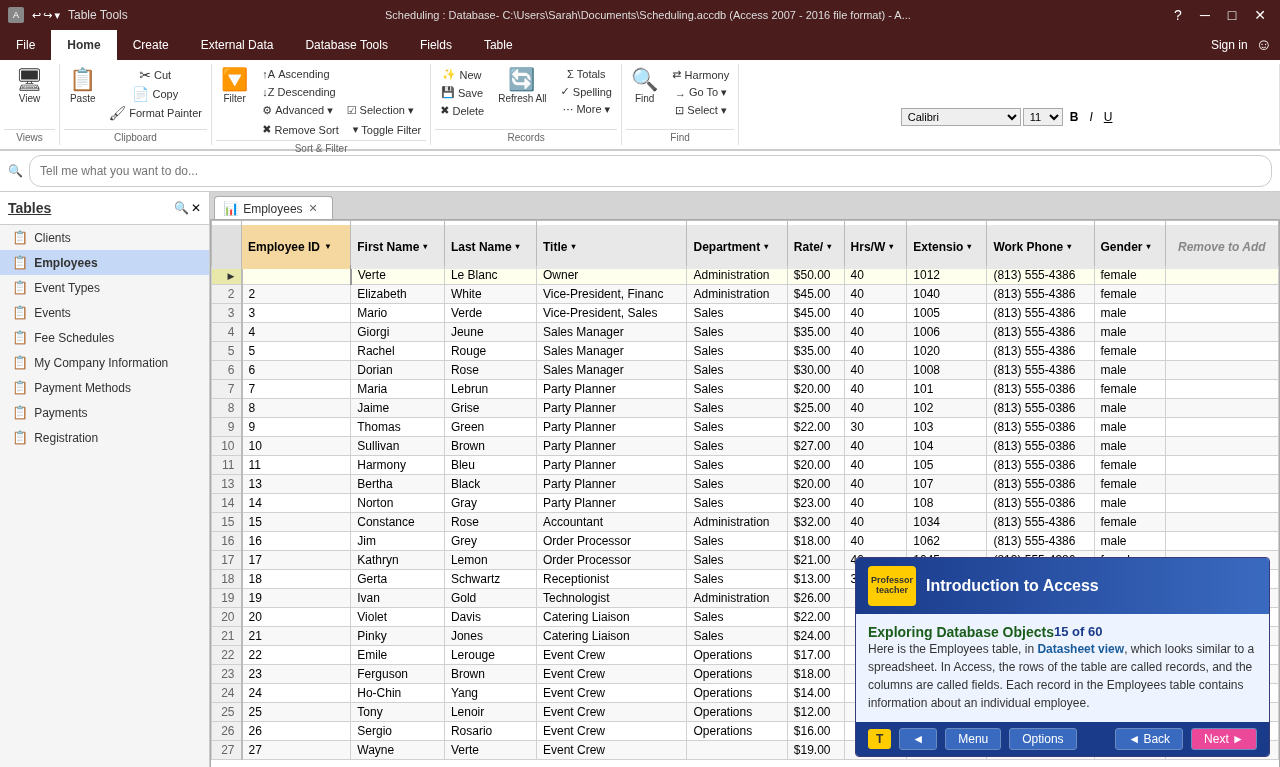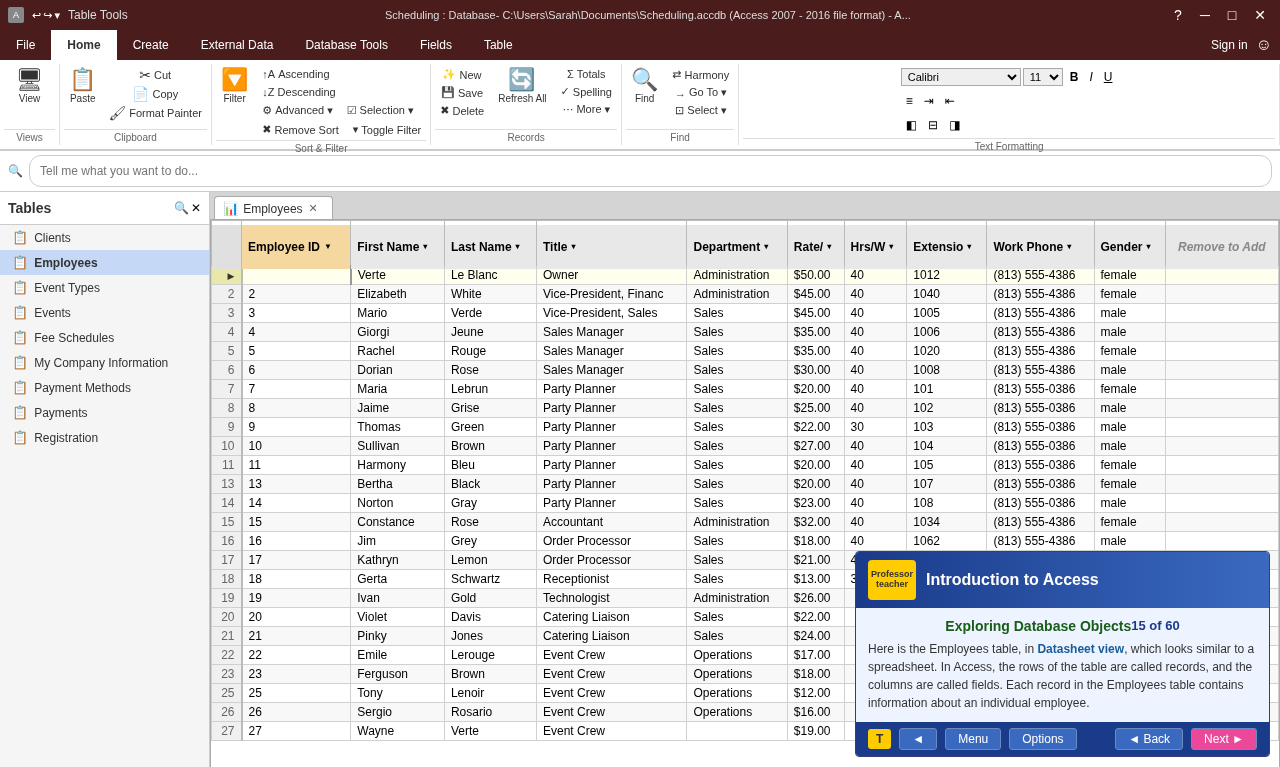--- a/index.html
+++ b/index.html
@@ -68,28 +68,28 @@
     .new-row td:first-child { background: #e8e8aa !important; }
     .sort-arrow { font-size: 8px; }
     .click-to-add { font-style: italic; color: #888; }
 
     
     #tooltip-popup { position: absolute; bottom: 10px; right: 10px; width: 415px; background: white; border: 1px solid #3a3a7a; border-radius: 4px; z-index: 100; overflow: hidden; }
     #tooltip-header { background: linear-gradient(to right, #1a3a8a, #3a6ac0); padding: 8px 12px; display: flex; align-items: center; gap: 10px; }
     #tooltip-logo { width: 48px; height: 40px; background: #ffcc00; border-radius: 4px; display: flex; align-items: center; justify-content: center; font-size: 9px; font-weight: bold; color: #333; text-align: center; line-height: 1.1; }
     #tooltip-title { color: white; font-size: 16px; font-weight: bold; }
     #tooltip-body { padding: 10px 12px; background: #eef4ff; }
-    #tooltip-subtitle { color: #1a5c1a; font-size: 14px; font-weight: bold; margin-bottom: 6px; display: flex; justify-content: center; }
+    #tooltip-subtitle { color: #1a5c1a; font-size: 14px; font-weight: bold; display: flex; justify-content: flex-start; }
     #tooltip-counter { color: #1a3a8a; font-size: 13px; font-weight: bold; }
     #tooltip-text { font-size: 12px; color: #333; line-height: 1.5; }
     #tooltip-text span.highlight { color: #1a5c9a; font-weight: bold; }
     #tooltip-footer { background: #1a3a8a; padding: 6px 12px; display: flex; align-items: center; gap: 8px; }
     #tooltip-footer button { border: 1px solid #6a8ac0; background: #3a6ac0; color: white; padding: 3px 12px; border-radius: 3px; cursor: pointer; font-size: 12px; }
     .tooltip-tt { background: #ffcc00; color: #333; padding: 3px 8px; border-radius: 3px; font-weight: bold; font-size: 12px; cursor: pointer; }
-    .font-row { display: flex; gap: 2px; align-items: center; padding: 2px 0; }
+    .font-row { display: flex; gap: 2px; align-items: center; padding: 2px 0; margin-top: 40px; }
     .font-select { width: 120px; font-size: 11px; border: 1px solid #aaa; padding: 1px 2px; }
     .font-size-select { width: 40px; font-size: 11px; border: 1px solid #aaa; padding: 1px 2px; }
     .format-btns { display: flex; gap: 1px; }
     .fmt-btn { border: 1px solid transparent; background: none; padding: 1px 4px; cursor: pointer; font-size: 12px; border-radius: 2px; }
     .fmt-btn.bold { font-weight: bold; }
     .fmt-btn.italic { font-style: italic; }
     .fmt-btn.underline { text-decoration: underline; }
   </style>
 </head>
 <body>
@@ -308,21 +308,21 @@
 
 <div id="search-bar">
   <span style="margin-right:6px; color:#666;">🔍</span>
   <input type="text" style="border: 1px solid rgb(204, 204, 204); border-radius: 12px; padding: 8px 10px; font-size: 12px; width: 300px; color: rgb(136, 136, 136);" placeholder="Tell me what you want to do...">
 </div>
 
 <div id="main">
 
   <div id="sidebar">
     <div id="sidebar-header">
-      <span style="font-size:14px;font-weight:bold;">Tables</span>
+      <span style="font-size:14px;font-weight:bold;text-decoration:underline;">Tables</span>
       <div style="display:flex;gap:2px;">
         <button style="background:none;border:none;cursor:pointer;font-size:12px;">🔍</button>
         <button style="background:none;border:none;cursor:pointer;font-size:12px;">✕</button>
       </div>
     </div>
     <div id="sidebar-items">
         <div class="sidebar-item">
           <span class="item-icon">📋</span>
           <span>Clients</span>
         </div>
@@ -740,20 +740,34 @@
               <td>Event Crew</td>
               <td>Operations</td>
               <td>$18.00</td>
               <td></td>
               <td></td>
               <td></td>
               <td></td>
               <td></td>
             </tr>
             <tr>
+              <td>24</td>
+              <td>24</td>
+              <td>Ho-Chin</td>
+              <td>Yang</td>
+              <td>Event Crew</td>
+              <td>Operations</td>
+              <td>$14.00</td>
+              <td></td>
+              <td></td>
+              <td></td>
+              <td></td>
+              <td></td>
+            </tr>
+            <tr>
               <td>25</td>
               <td>25</td>
               <td>Tony</td>
               <td>Lenoir</td>
               <td>Event Crew</td>
               <td>Operations</td>
               <td>$12.00</td>
               <td></td>
               <td></td>
               <td></td>

